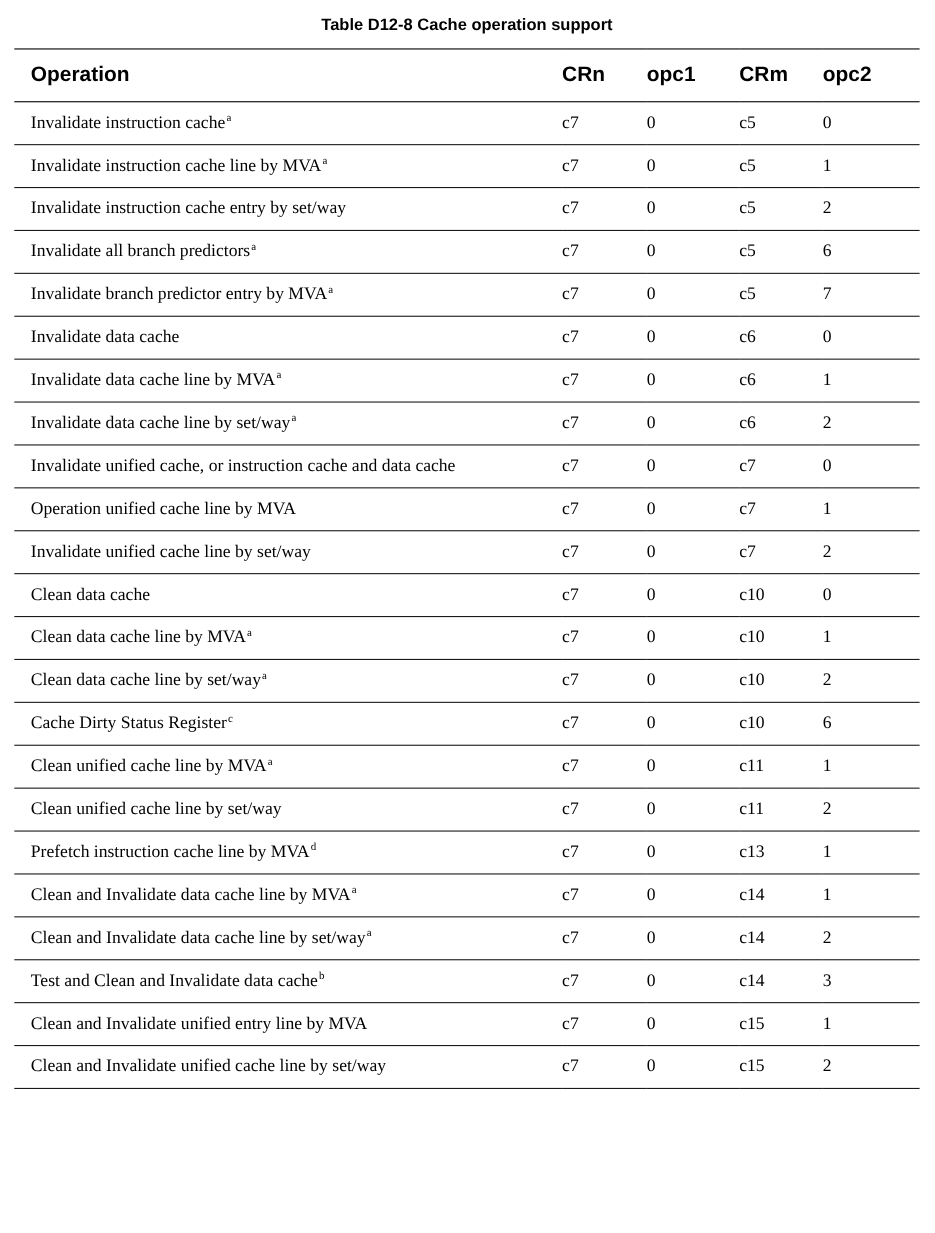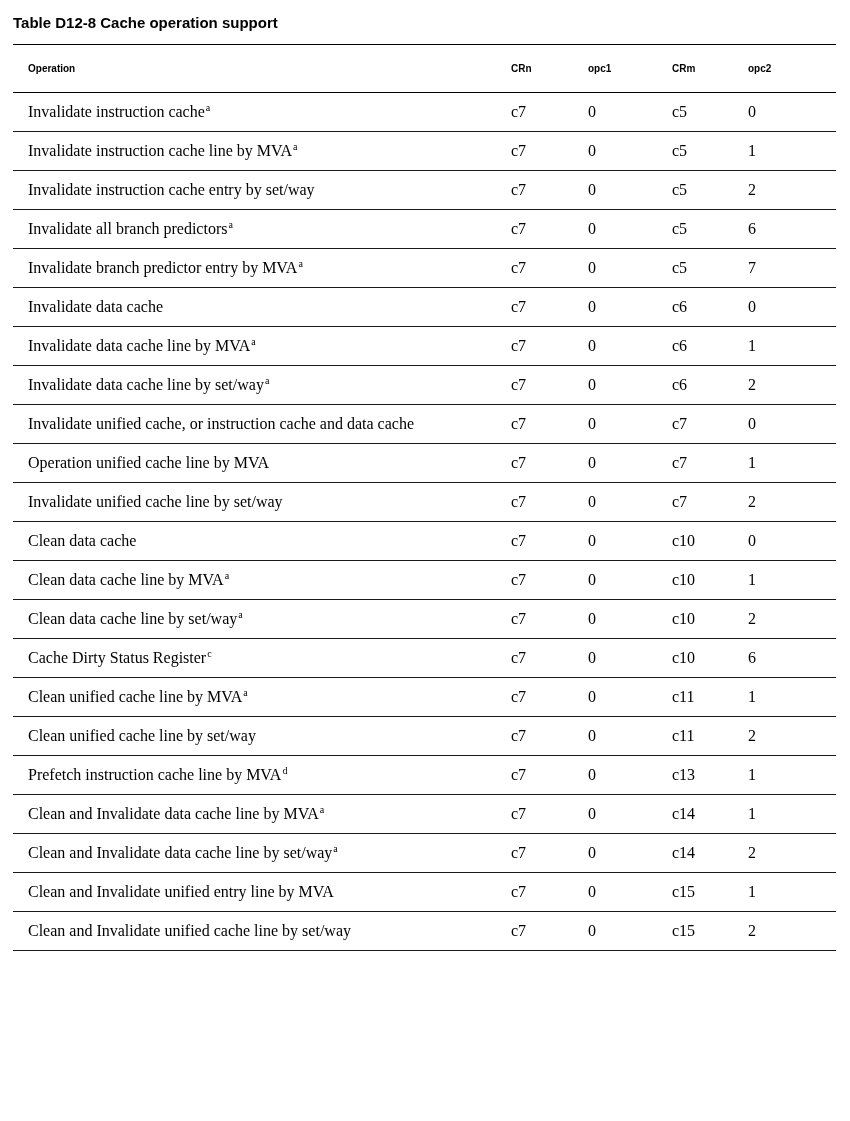--- a/index.html
+++ b/index.html
@@ -21,39 +21,39 @@
   .table-wrap {
     position: absolute;
     left: 13px;
     top: 0;
     width: 823px;
   }
   .table-title {
     font-family: "Liberation Sans", sans-serif;
     font-weight: bold;
     font-size: 15px;
-    text-align: left;
+    text-align: center;
     padding: 14px 0 13px 0;
     color: #000000;
   }
   table.data-table {
     border-collapse: collapse;
     table-layout: fixed;
     width: 823px;
     border-top: 1px solid #000000;
   }
   col.c-op   { width: 498px; }
   col.c-crn  { width: 77px; }
   col.c-opc1 { width: 84px; }
   col.c-crm  { width: 76px; }
   col.c-opc2 { width: 88px; }
   thead th {
     font-family: "Liberation Sans", sans-serif;
     font-weight: bold;
-    font-size: 10px;
+    font-size: 19px;
     text-align: left;
     height: 47px;
     vertical-align: middle;
     border-bottom: 1px solid #000000;
     padding: 0;
   }
   thead th.op-col { padding-left: 15px; }
   tbody td {
     font-family: "Liberation Serif", serif;
     font-size: 16px;
@@ -228,20 +228,27 @@
             <td>1</td>
           </tr>
           <tr>
             <td class="op-col">Clean and Invalidate data cache line by set/way<sup class="fnote">a</sup></td>
             <td>c7</td>
             <td>0</td>
             <td>c14</td>
             <td>2</td>
           </tr>
           <tr>
+            <td class="op-col">Test and Clean and Invalidate data cache<sup class="fnote">b</sup></td>
+            <td>c7</td>
+            <td>0</td>
+            <td>c14</td>
+            <td>3</td>
+          </tr>
+          <tr>
             <td class="op-col">Clean and Invalidate unified entry line by MVA</td>
             <td>c7</td>
             <td>0</td>
             <td>c15</td>
             <td>1</td>
           </tr>
           <tr>
             <td class="op-col">Clean and Invalidate unified cache line by set/way</td>
             <td>c7</td>
             <td>0</td>

